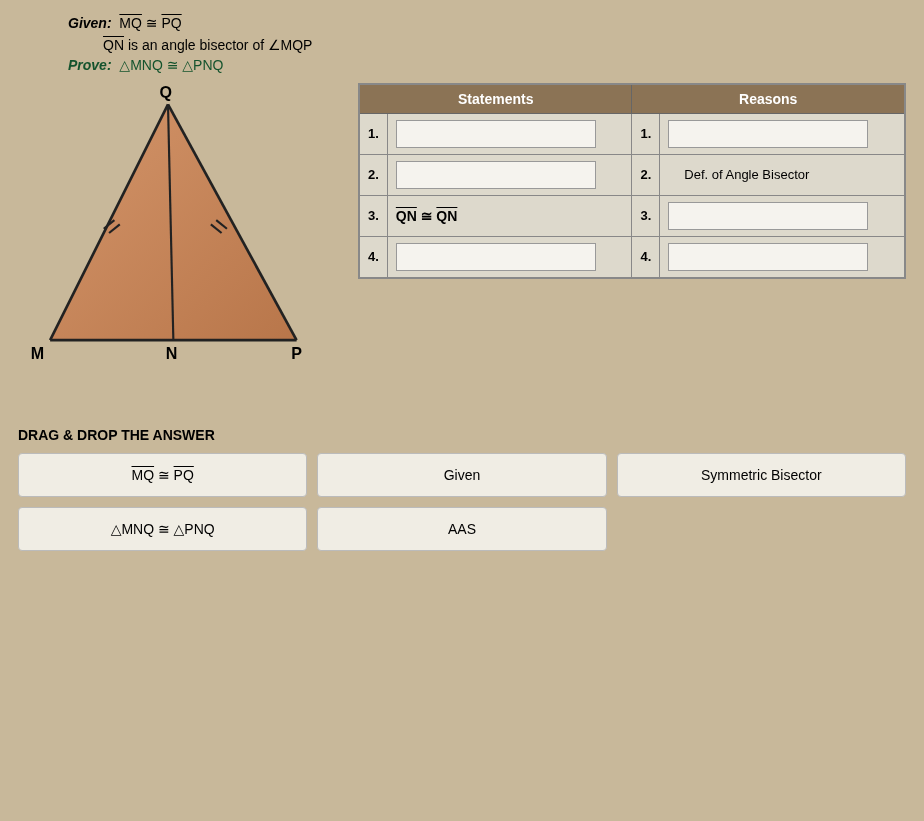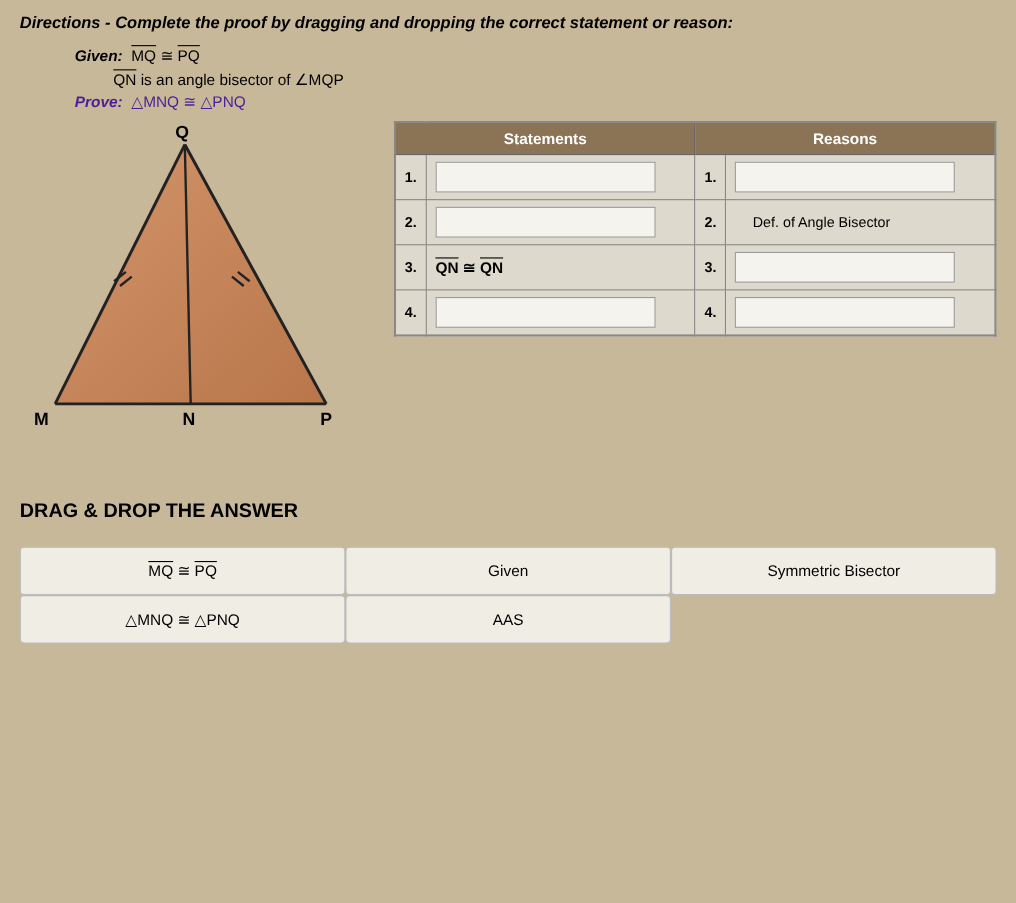--- a/index.html
+++ b/index.html
@@ -39,21 +39,21 @@
 
     .given-section .given-label {
       font-weight: bold;
       font-style: italic;
     }
 
     .prove-section {
       margin-left: 50px;
       margin-bottom: 10px;
       font-size: 14px;
-      color: #4c1d95;
+      color: #14532d;
     }
 
     .prove-section .prove-label {
       font-weight: bold;
       font-style: italic;
     }
 
     .overline {
       text-decoration: overline;
     }
@@ -79,21 +79,21 @@
     }
 
     
     .proof-section {
       flex: 1;
     }
 
     .proof-table {
       width: 100%;
       border-collapse: collapse;
-      background: #fef9c3;
+      background: #737373;
       border: 2px solid #888;
     }
 
     .proof-table th {
       background: #8b7355;
       color: #fff;
       padding: 6px 12px;
       font-size: 14px;
       font-weight: bold;
       text-align: center;
@@ -146,29 +146,30 @@
       color: #000;
       margin-top: 48px;
     }
 
     
     .drag-section {
       margin-top: 24px;
     }
 
     .drag-title {
-      font-size: 18px;
-      font-weight: bold;
-      color: #000;
-      margin-bottom: 22px;
+      font-size: 14px;
+      font-weight: bold;
+      color: #000;
+      margin-bottom: 10px;
     }
 
     .drag-grid {
       display: grid;
       grid-template-columns: repeat(3, 1fr);
+      gap: 10px;
     }
 
     .drag-item {
       background: #f0ede4;
       border: 1px solid #bbb;
       border-radius: 4px;
       padding: 12px 8px;
       text-align: center;
       font-size: 14px;
       color: #000;
@@ -178,21 +179,20 @@
       display: flex;
       align-items: center;
       justify-content: center;
     }
   </style>
 </head>
 <body>
 
 <div class="page-wrapper">
 
-  <div class="directions">Directions - Complete the proof by dragging and dropping the correct statement or reason:</div>
 
   <div class="given-section">
     <span class="given-label">Given:</span>
     <span>
       &nbsp;<span class="overline">MQ</span> ≅ <span class="overline">PQ</span>
     </span>
     <br>
     &nbsp;&nbsp;&nbsp;&nbsp;&nbsp;&nbsp;&nbsp;&nbsp;
     <span>
       <span class="overline">QN</span> is an angle bisector of ∠MQP

